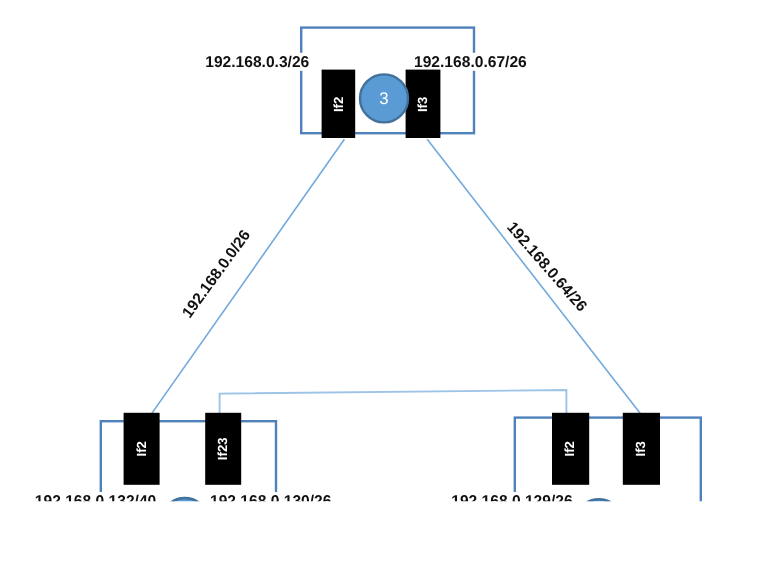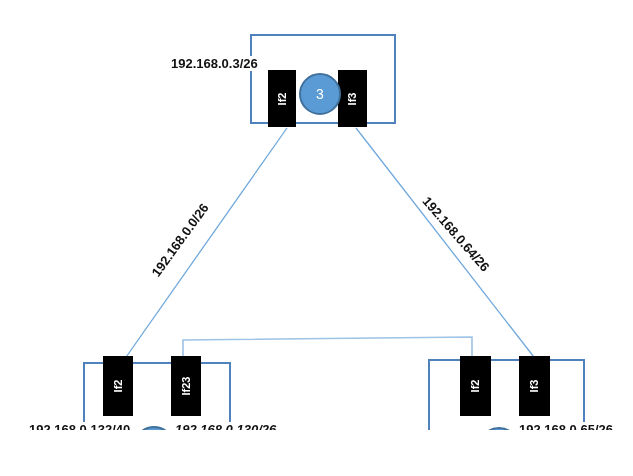--- a/index.html
+++ b/index.html
@@ -2,21 +2,20 @@
 <html><head>
 <meta charset="utf-8">
 <style>
   html,body{margin:0;padding:0;background:#fff;}
   #canvas{
     position:relative;
     width:633px;height:418px;
     background:#ffffff;
     font-family:"Liberation Sans", sans-serif;
     overflow:hidden;
-    margin-top:12px;
   }
   #links-svg{position:absolute;left:0;top:0;z-index:1;}
   .node-rect{
     position:absolute;
     border:2px solid #4f81bd;
     box-sizing:border-box;
     background:transparent;
     z-index:2;
   }
   .ip-label{
@@ -74,45 +73,46 @@
 <div id="canvas">
 
   <svg id="links-svg" width="633" height="476">
     <line x1="287" y1="116" x2="124" y2="348" stroke="#6fa8dc" stroke-width="1.3"></line>
     <line x1="356" y1="116" x2="537" y2="349" stroke="#6fa8dc" stroke-width="1.3"></line>
     <polyline points="183,349 183,328 472,325 472,347" fill="none" stroke="#9dc3e6" stroke-width="1.6"></polyline>
   </svg>
 
   <div class="node-rect" style="left:250px;top:22px;width:146px;height:90px;"></div>
   <div class="ip-label" style="left:170px;top:44px;">192.168.0.3/26</div>
+  <div class="ip-label" style="left:344px;top:44px;">192.168.0.67/26</div>
   <div class="iface-bar" style="left:268px;top:58px;width:28px;height:57px;">
     <span>If2</span>
   </div>
   <div class="iface-bar" style="left:338px;top:58px;width:29px;height:57px;">
     <span>If3</span>
   </div>
   <div class="router-circle" style="left:299px;top:61px;">
     <span>3</span>
   </div>
 
   <div class="node-rect" style="left:83px;top:350px;width:148px;height:106px;"></div>
   <div class="ip-label" style="left:28px;top:410px;">192.168.0.132/40</div>
-  <div class="ip-label" style="left:174px;top:410px;font-style:italic;">192.168.0.130/26</div>
+  <div class="ip-label" style="left:174px;top:410px;">192.168.0.130/26</div>
   <div class="iface-bar" style="left:103px;top:344px;width:30px;height:60px;">
     <span>If2</span>
   </div>
   <div class="iface-bar" style="left:171px;top:344px;width:30px;height:60px;">
     <span>If23</span>
   </div>
   <div class="router-circle" style="left:133px;top:414px;">
     <span>2</span>
   </div>
 
   <div class="node-rect" style="left:428px;top:347px;width:157px;height:109px;"></div>
-  <div class="ip-label" style="left:518px;top:410px;">192.168.0.65/26</div>
+  <div class="ip-label" style="left:375px;top:410px;">192.168.0.129/26</div>
   <div class="iface-bar" style="left:460px;top:344px;width:31px;height:60px;">
     <span>If2</span>
   </div>
   <div class="iface-bar" style="left:519px;top:344px;width:31px;height:60px;">
     <span>If3</span>
   </div>
   <div class="router-circle" style="left:478px;top:415px;">
     <span>1</span>
   </div>
 

